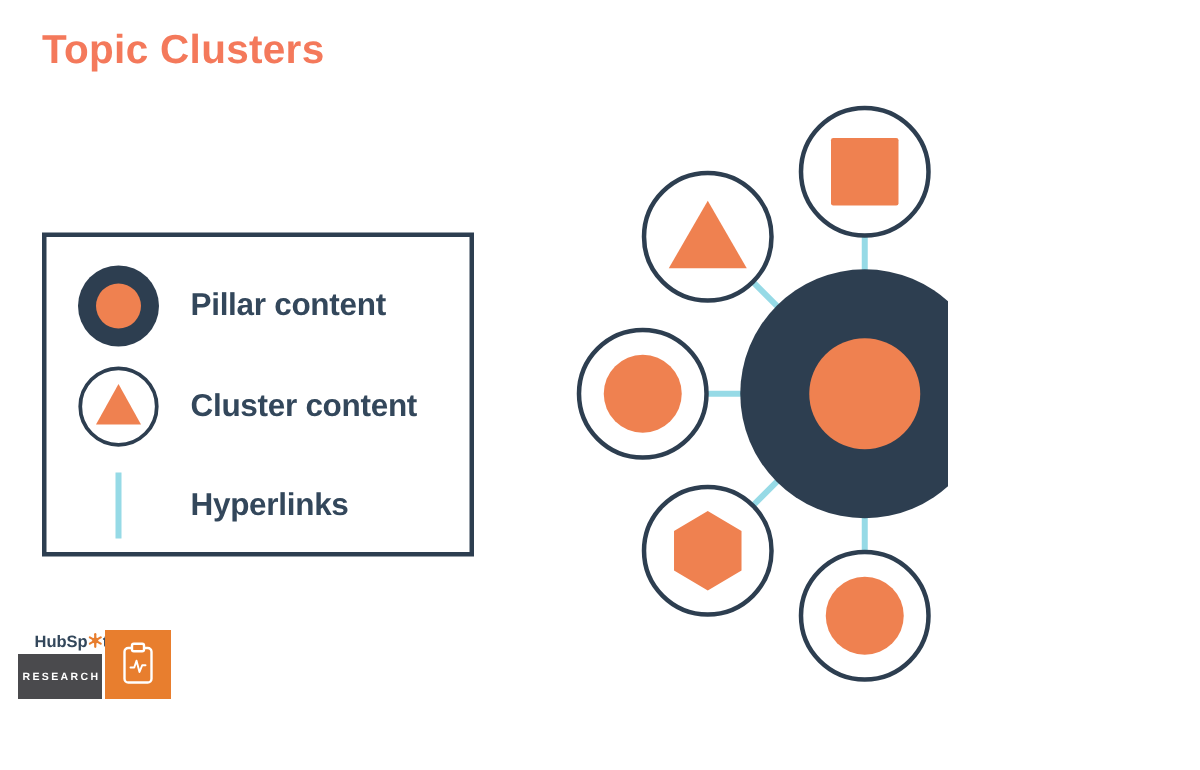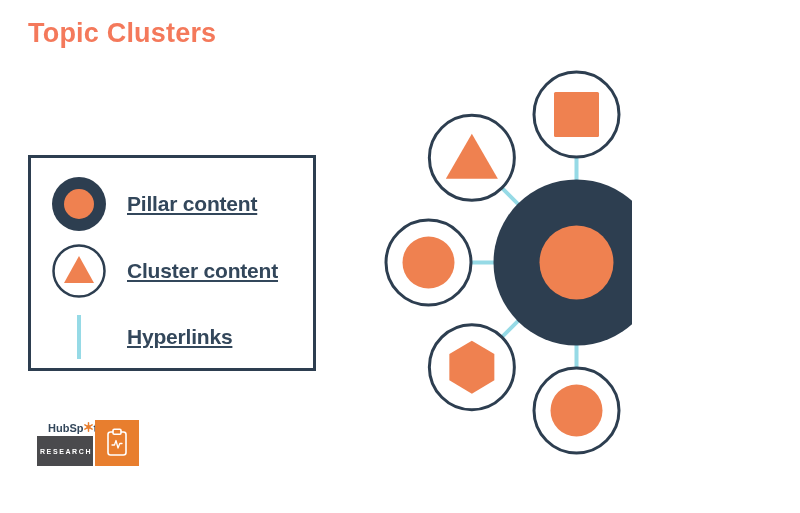--- a/index.html
+++ b/index.html
@@ -26,29 +26,29 @@
   .legend{
     position:absolute;left:28px;top:155px;width:288px;height:216px;
     border:3px solid var(--navy);background:#fff;
   }
   .legend-row{position:absolute;left:0;right:0;display:flex;align-items:center;}
   .legend-row.r1{top:17px;height:58px;}
   .legend-row.r2{top:84px;height:58px;}
   .legend-row.r3{top:150px;height:58px;}
   .legend-icon-cell{width:96px;display:flex;justify-content:center;align-items:center;flex:none;}
   .legend-label{
-    font-size:21px;font-weight:bold;color:var(--text-navy);letter-spacing:-0.2px;text-decoration:underline;
+    font-size:21px;font-weight:bold;color:var(--text-navy);letter-spacing:-0.2px;
   }
   .hyperlink-line{width:4px;height:44px;background:var(--cyan);}
 
   
   .diagram-svg{position:absolute;left:0;top:0;}
 
   
-  .logo{position:absolute;left:37px;top:420px;width:102px;height:46px;}
+  .logo{position:absolute;left:12px;top:420px;width:102px;height:46px;}
   .logo-wordmark{
     position:absolute;left:11px;top:1px;height:13px;
     display:flex;align-items:center;
     font-size:11px;font-weight:bold;color:var(--text-navy);letter-spacing:0;
   }
   .logo-wordmark .sprocket{margin:0 .5px 2px .5px;}
   .logo-research{
     position:absolute;left:0;top:16px;width:56px;height:30px;
     background:var(--logo-gray);color:#fff;
     display:flex;align-items:center;justify-content:center;

